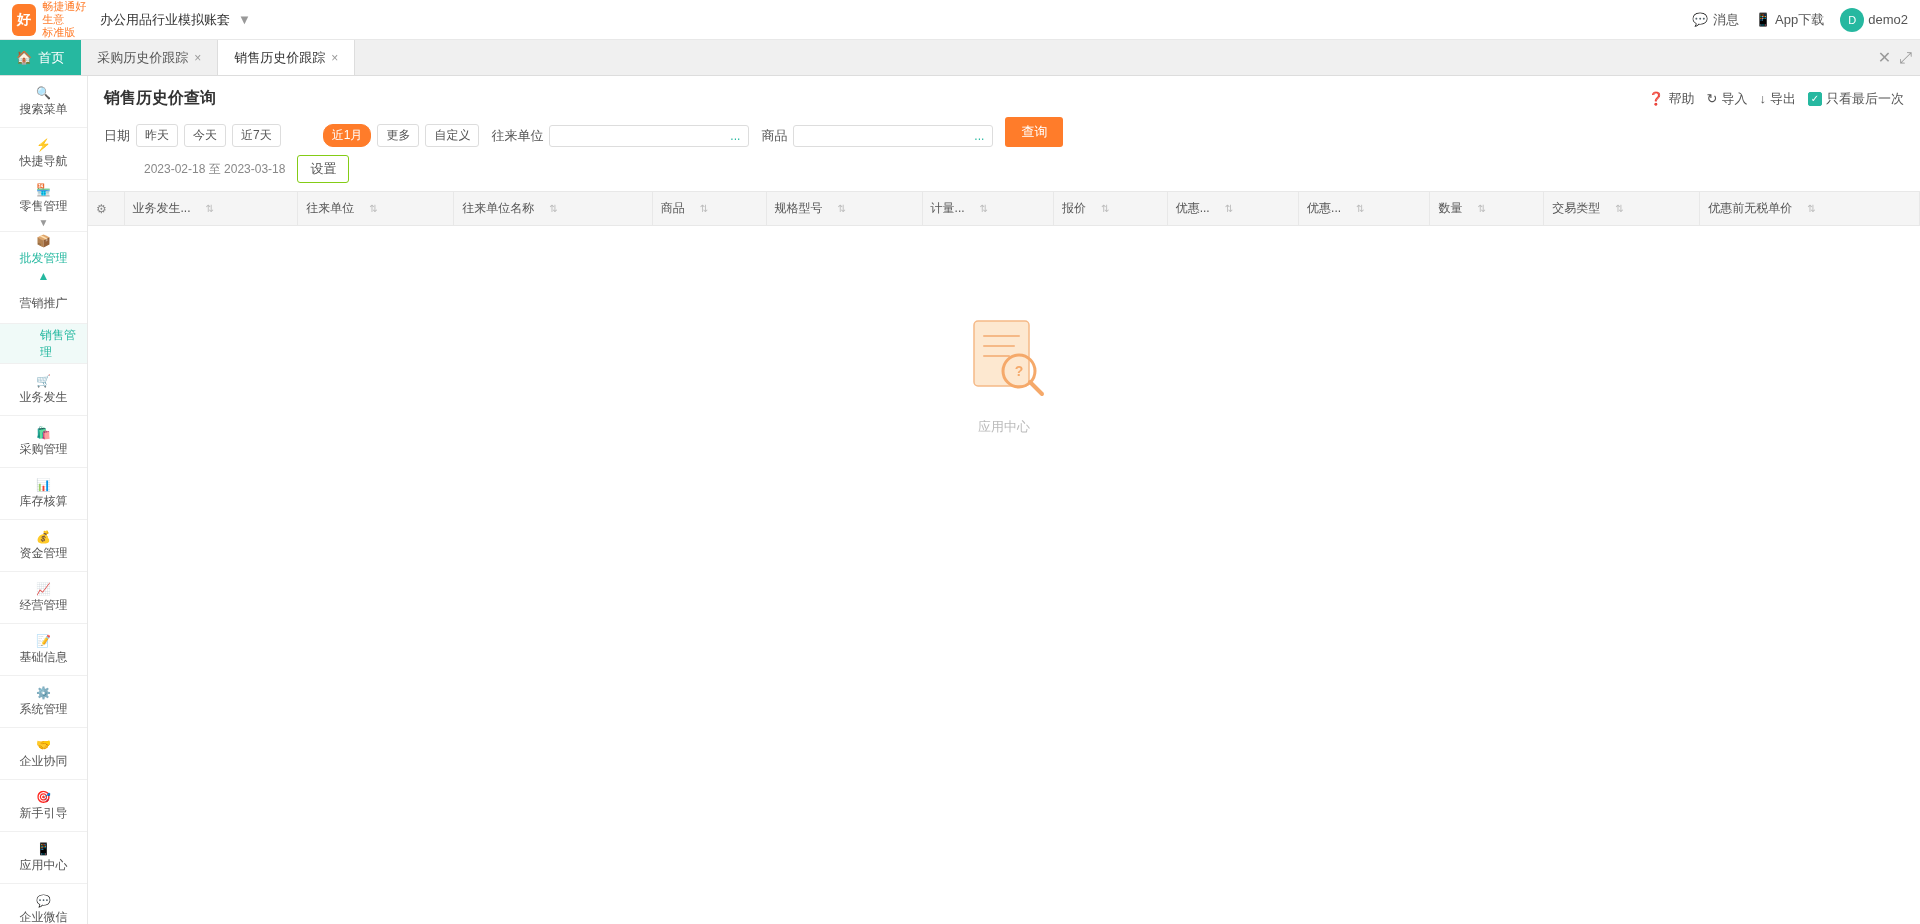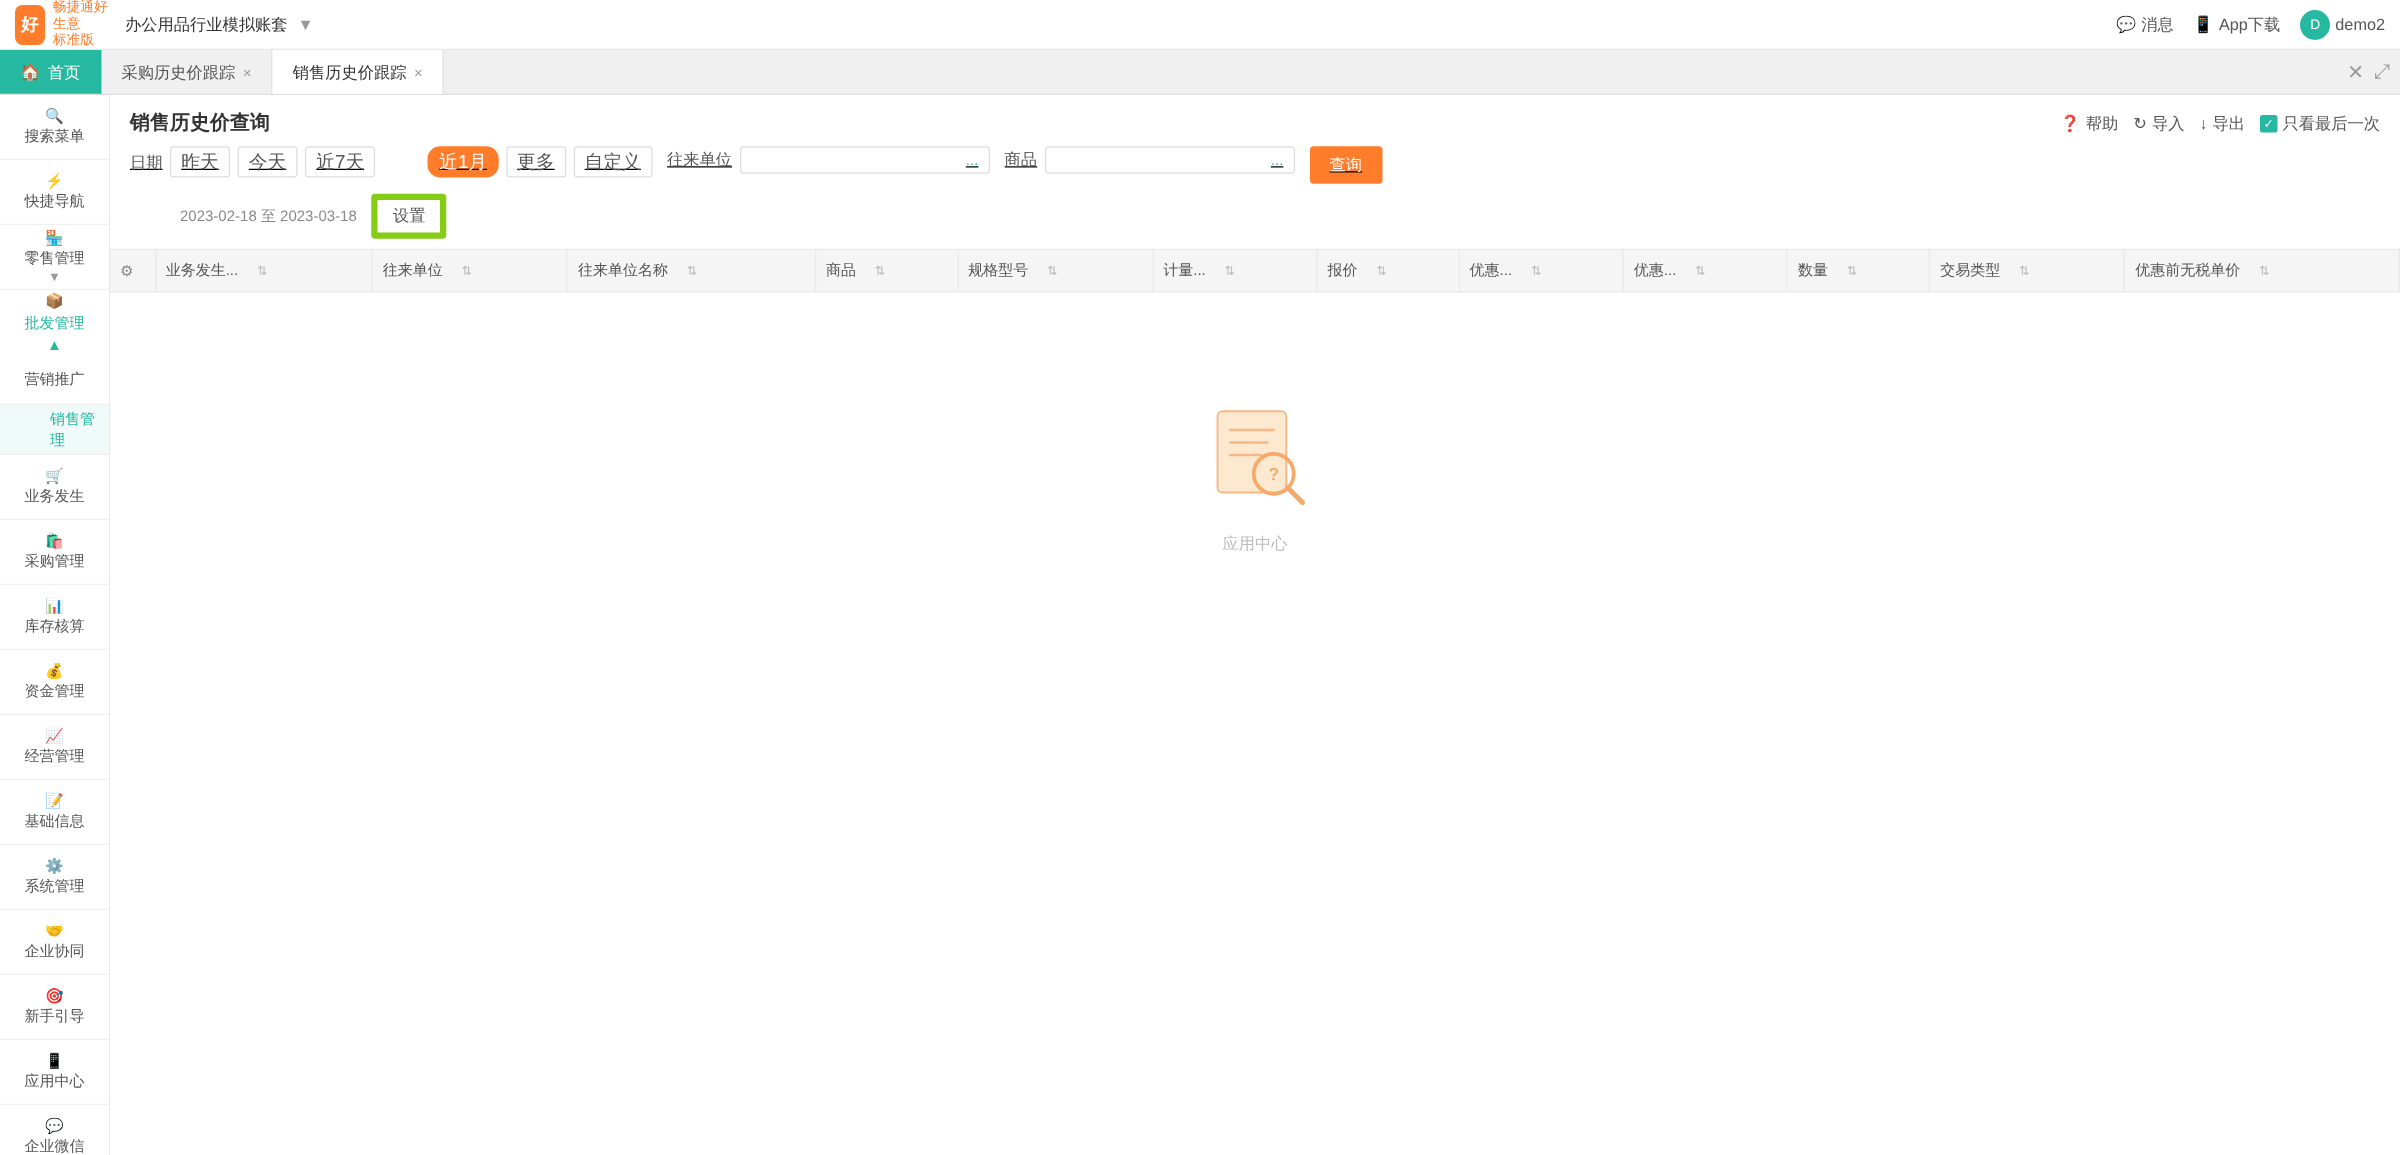--- a/index.html
+++ b/index.html
@@ -121,34 +121,33 @@
     }
     .page-title { font-size: 16px; font-weight: bold; color: #333; }
     .header-actions { display: flex; align-items: center; gap: 12px; color: #555; font-size: 13px; }
     .header-action { display: flex; align-items: center; gap: 4px; cursor: pointer; }
     .checkbox-label { display: flex; align-items: center; gap: 4px; cursor: pointer; }
     .checkbox-checked { width: 14px; height: 14px; background: #26b8a0; border: 1px solid #26b8a0; border-radius: 2px; display: flex; align-items: center; justify-content: center; color: white; font-size: 10px; }
 
     
     .filter-bar {
       display: flex;
-      align-items: flex-start;
+      align-items: flex-end;
       gap: 12px;
       flex-wrap: wrap;
       padding-bottom: 4px;
-      text-decoration: underline;
     }
     .filter-group { display: flex; align-items: center; gap: 6px; }
     .filter-label { color: #555; font-size: 13px; }
     .date-btn {
       padding: 2px 8px;
       border: 1px solid #ddd;
       border-radius: 3px;
       cursor: pointer;
-      font-size: 15px;
+      font-size: 12px;
       color: #555;
       background: #fff;
     }
     .date-btn.active {
       background: #ff7c2a;
       border-color: #ff7c2a;
       color: white;
       border-radius: 10px;
       margin-left: 36px;
     }
@@ -173,21 +172,21 @@
       color: white;
       border: none;
       padding: 6px 16px;
       border-radius: 3px;
       cursor: pointer;
       font-size: 13px;
     }
     .setting-btn {
       background: #fff;
       color: #555;
-      border: 5px solid #84cc16;
+      border: 1px solid #84cc16;
       padding: 4px 12px;
       border-radius: 3px;
       cursor: pointer;
       font-size: 13px;
     }
     .filter-row2 { display: flex; align-items: center; gap: 12px; margin-top: 4px; }
 
     
     .table-area {
       flex: 1;

